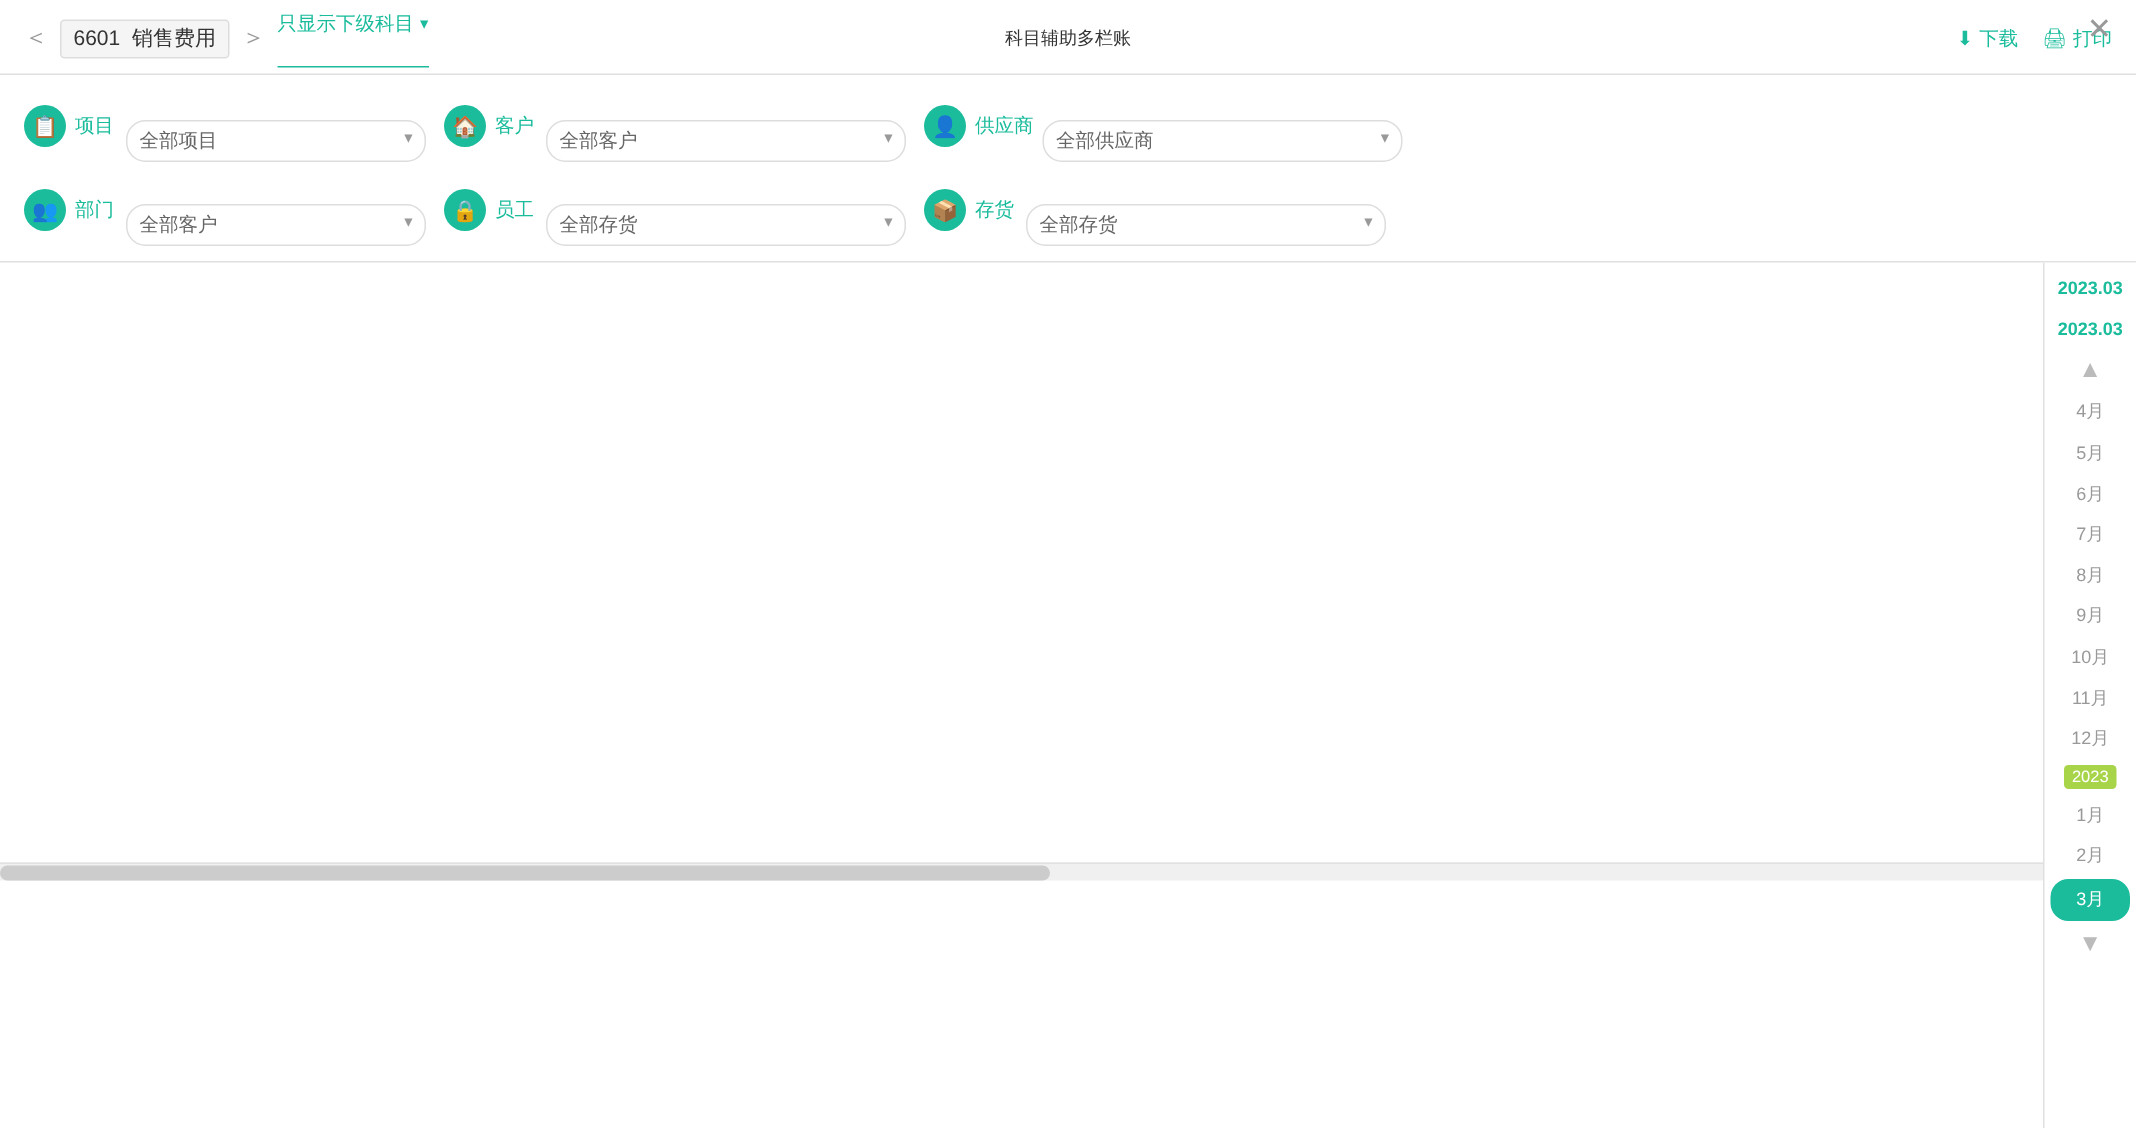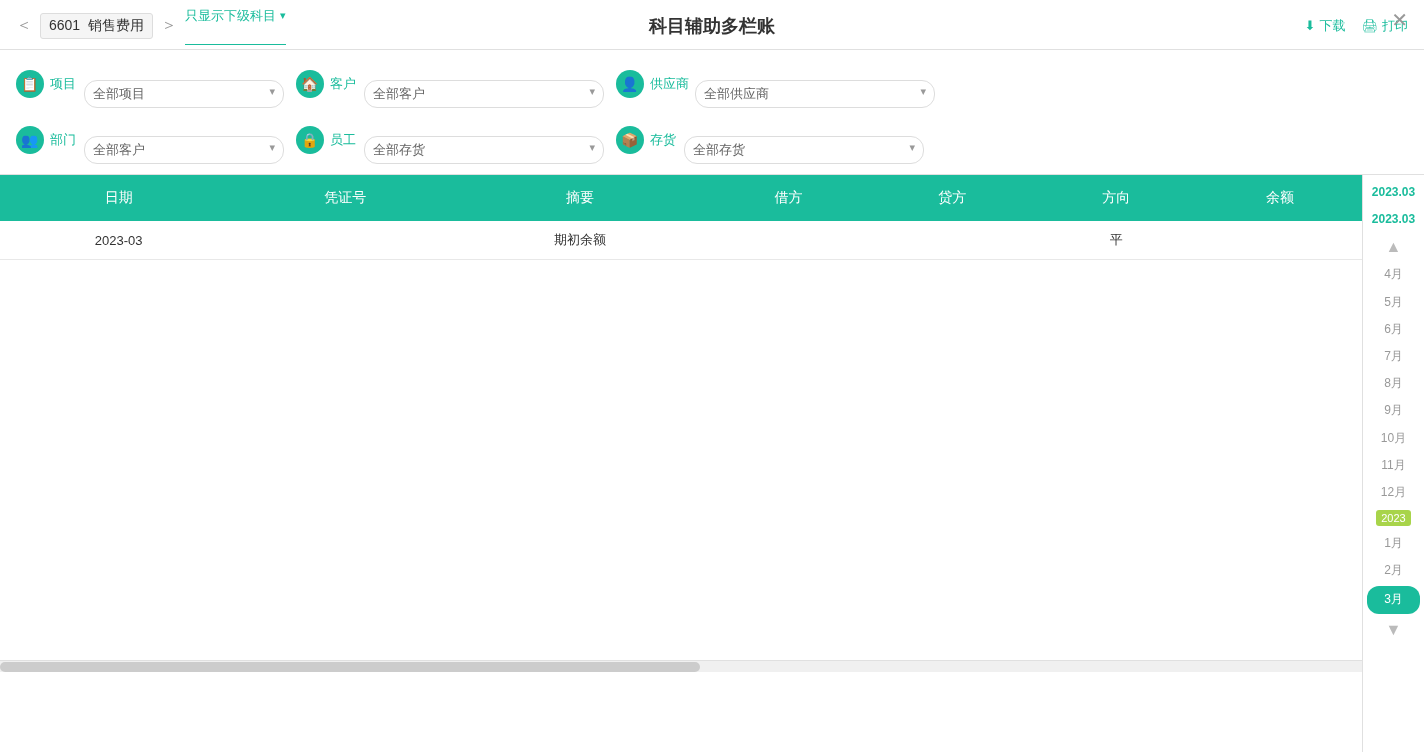--- a/index.html
+++ b/index.html
@@ -56,22 +56,22 @@
       color: #1abc9c;
       border-bottom: 1px solid #1abc9c;
       cursor: pointer;
       font-size: 13px;
       padding-bottom: 19px;
     }
     .show-sub-btn .arrow-down {
       font-size: 11px;
     }
     .title-center {
-      font-size: 18px;
-      font-weight: bold;
+      font-size: 12px;
+      font-weight: normal;
       color: #333;
       position: absolute;
       left: 50%;
       transform: translateX(-50%);
     }
     .title-bar-right {
       display: flex;
       align-items: center;
       gap: 16px;
     }
@@ -356,45 +356,20 @@
         <div class="filter-select filter-select-wide">
           <span>全部存货</span>
           <span class="sel-arrow">▾</span>
         </div>
       </div>
     </div>
   </div>
 
   <div class="main-content">
     <div class="table-area">
-      <table class="ledger-table">
-        <thead>
-          <tr>
-            <th>日期</th>
-            <th>凭证号</th>
-            <th>摘要</th>
-            <th>借方</th>
-            <th>贷方</th>
-            <th>方向</th>
-            <th>余额</th>
-          </tr>
-        </thead>
-        <tbody id="table-body">
-
-        <tr>
-      <td>2023-03</td>
-      <td></td>
-      <td>期初余额</td>
-      <td></td>
-      <td></td>
-      <td>平</td>
-      <td></td>
-    </tr>
-          </tbody>
-      </table>
 
       <div style="height: 400px;"></div>
 
       <div class="bottom-scrollbar">
         <div class="scrollbar-thumb"></div>
       </div>
     </div>
 
     <div class="right-sidebar">
 

